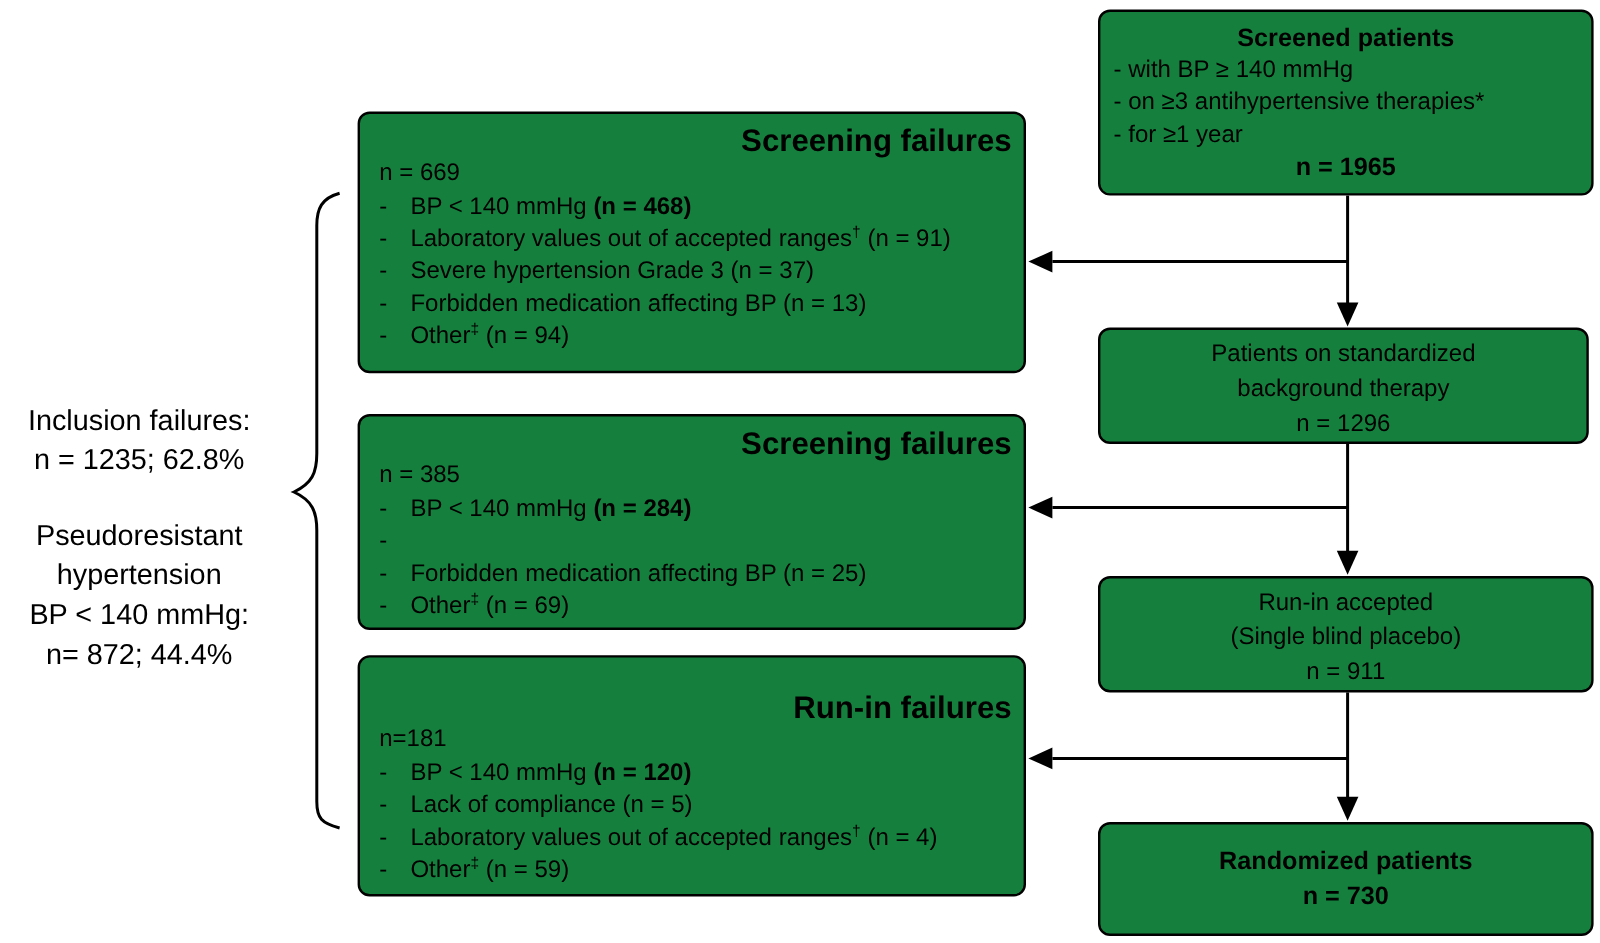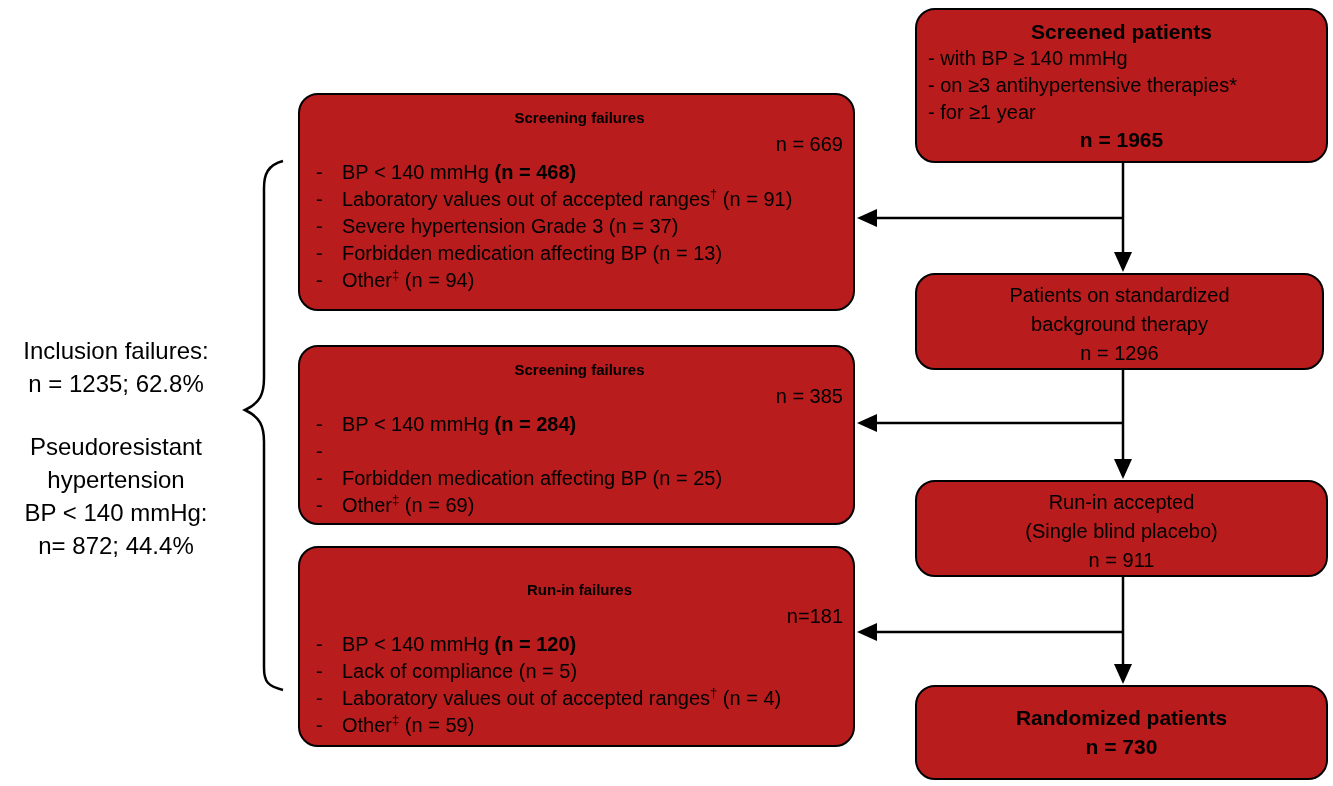--- a/index.html
+++ b/index.html
@@ -2,27 +2,27 @@
 <html><head>
 <meta charset="utf-8">
 <style>
   html,body{margin:0;padding:0;background:#ffffff;}
   #canvas{
     position:relative;width:1333px;height:786px;background:#ffffff;
     font-family:"Liberation Sans", sans-serif;color:#000000;overflow:hidden;
   }
   svg.connectors{position:absolute;left:0;top:0;width:1333px;height:786px;}
   .box{
-    position:absolute;box-sizing:border-box;background:#b91c1c;
-    border:2.5px solid #000000;border-radius:20px;
+    position:absolute;box-sizing:border-box;background:#15803d;
+    border:2.5px solid #000000;border-radius:10px;
   }
   
   .fbox{padding:9px 10px 0 16px;}
-  .fbox .ftitle{text-align:center;font-weight:bold;font-size:15px;line-height:27px;}
-  .fbox .fcount{text-align:right;font-size:20px;line-height:26px;}
+  .fbox .ftitle{text-align:right;font-weight:bold;font-size:26px;line-height:27px;}
+  .fbox .fcount{text-align:left;font-size:20px;line-height:26px;}
   .fbox ul{list-style:none;margin:2px 0 0 0;padding:0;}
   .fbox li{display:flex;font-size:20px;line-height:27px;}
   .fbox .marker{flex:none;width:26px;}
   .fbox sup{font-size:13px;line-height:0;}
   .boldseg{font-weight:bold;}
   
   .rbox{padding-top:8px;}
   .rtitle{text-align:center;font-weight:bold;font-size:21px;line-height:27px;}
   .criteria{font-size:20px;line-height:27px;padding-left:11px;}
   .rcount{text-align:center;font-weight:bold;font-size:21px;line-height:27px;}

